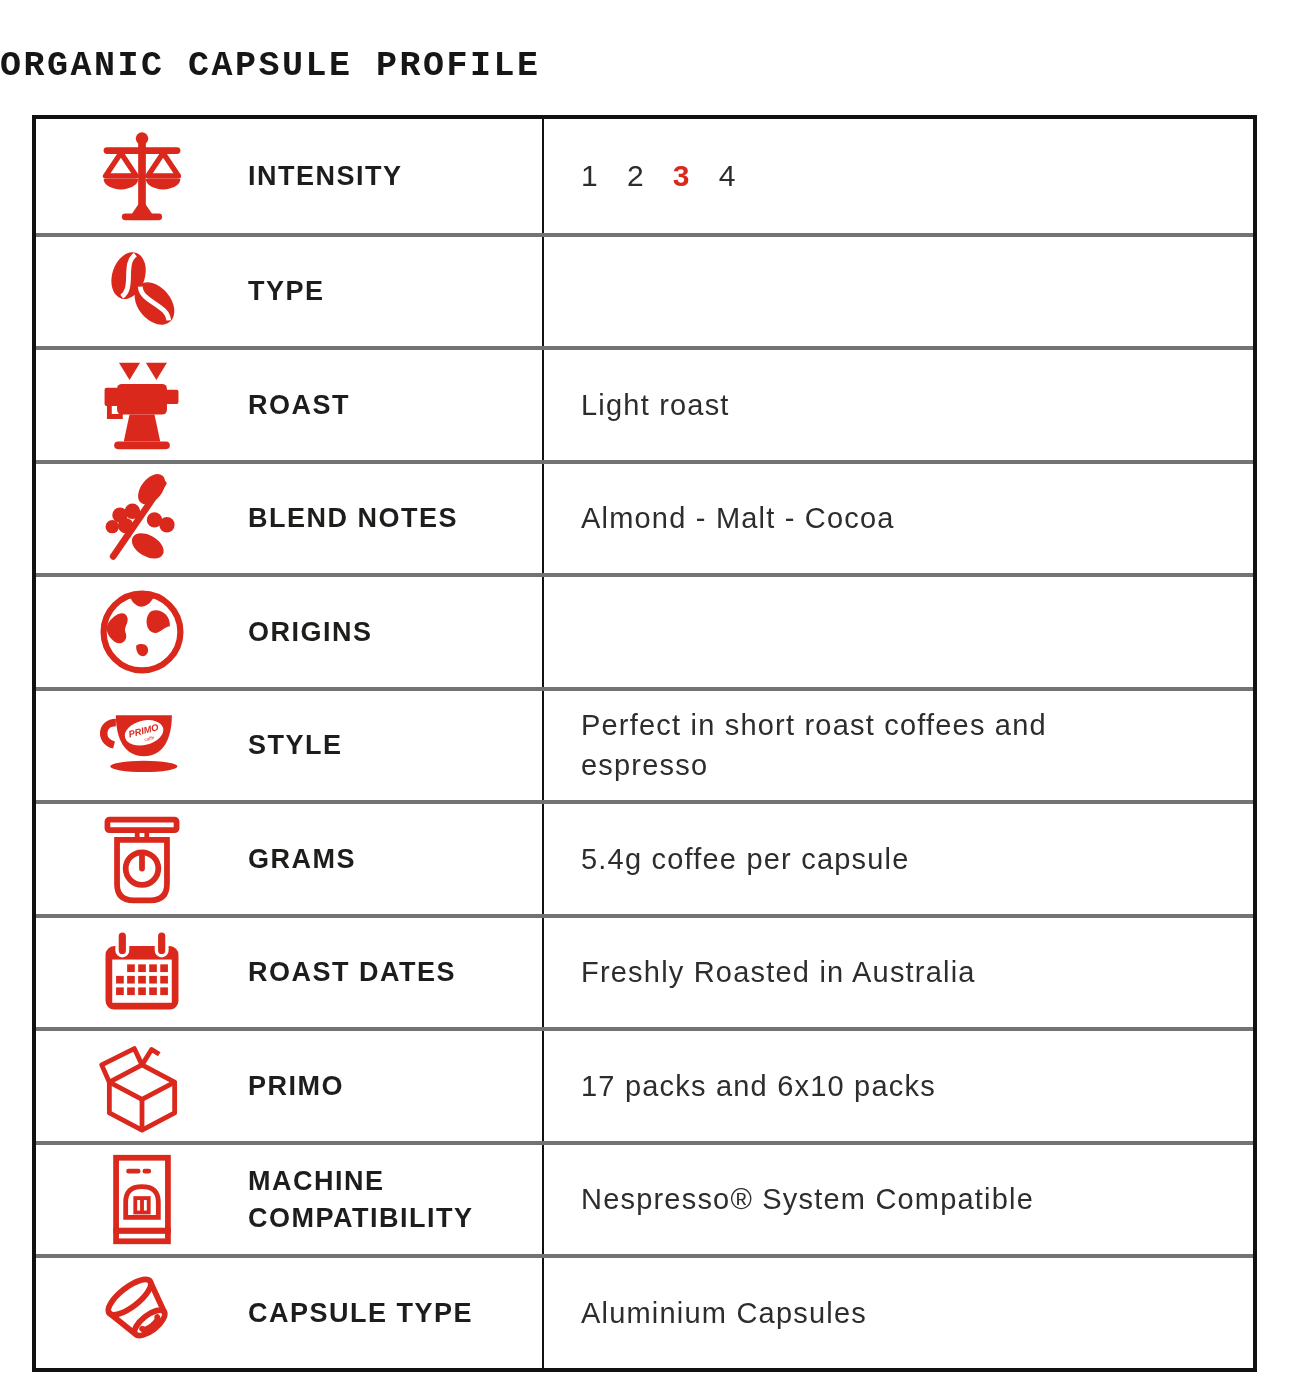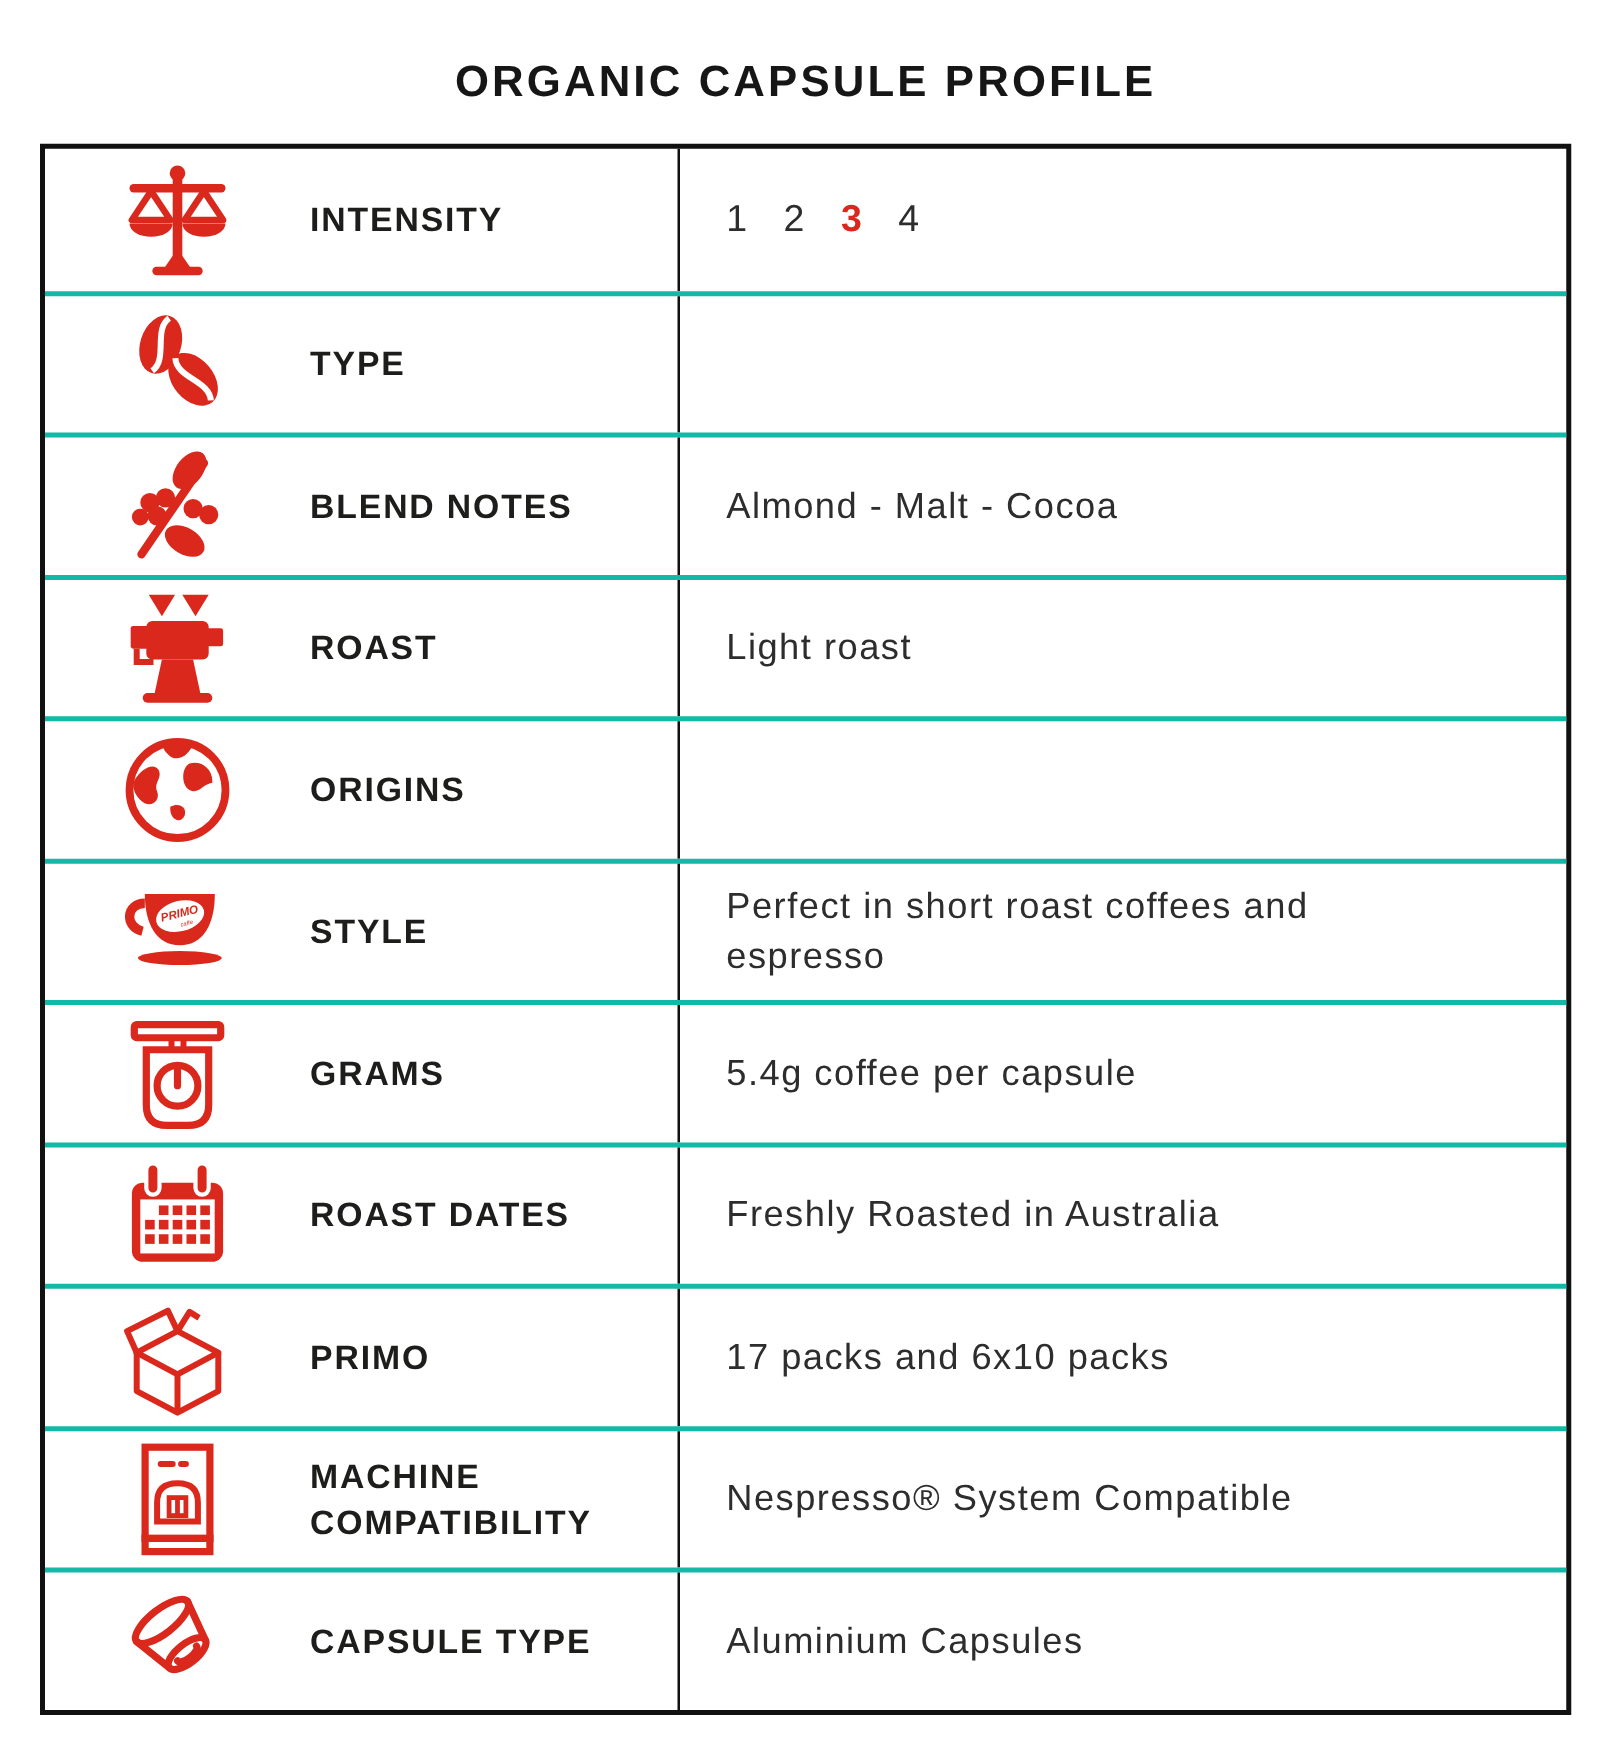--- a/index.html
+++ b/index.html
@@ -3,29 +3,29 @@
 <meta charset="utf-8">
 <style>
   html,body { margin:0; padding:0; }
   body {
     width:1289px; height:1400px; position:relative; overflow:hidden;
     background:#ffffff;
     font-family:"Liberation Sans", sans-serif;
   }
   .page-title {
     position:absolute; top:46px; left:0; width:100%;
-    text-align:center; font-size:35px; font-weight:700;
-    letter-spacing:2.5px; color:#161616;
+    text-align:left; font-size:35px; font-weight:700;
+    letter-spacing:2.5px; color:#161616;font-family:Liberation Mono, monospace;
   }
   .profile-table {
     position:absolute; left:32px; top:115px; width:1225px; height:1257px;
     box-sizing:border-box; border:4px solid #111;
     display:grid; grid-template-rows:repeat(11, 1fr); background:#fff;
   }
-  .row { display:grid; grid-template-columns:508px 1fr; border-top:4px solid #14b8a6; min-height:0; }
+  .row { display:grid; grid-template-columns:508px 1fr; border-top:4px solid #737373; min-height:0; }
   .row:first-child { border-top:none; }
   .label-cell {
     display:flex; align-items:center; border-right:2.5px solid #111; min-height:0;
   }
   .icon-box { width:212px; flex:0 0 auto; display:flex; justify-content:center; align-items:center; }
   .icon-box svg { width:96px; height:96px; display:block; }
   .icon-box svg.wide { width:112px; height:94px; }
   .row-label {
     font-size:27px; font-weight:700; letter-spacing:1.5px; color:#1d1d1b;
     white-space:pre-line; line-height:1.35;
@@ -85,20 +85,41 @@
             <path d="M36 11 C26 24 46 44 36 57" stroke="#fff" stroke-width="5" fill="none"></path>
           </g>
           <g transform="rotate(-40 63 63)">
             <ellipse class="red-fill" cx="63" cy="63" rx="17" ry="25"></ellipse>
             <path d="M63 40 C53 53 73 73 63 86" stroke="#fff" stroke-width="5" fill="none"></path>
           </g>
         </svg>
       </span>
       <span class="row-label">TYPE</span>
     </div>
+  </div>
+
+  <div class="row">
+    <div class="label-cell">
+      <span class="icon-box">
+        <svg viewBox="0 0 100 100">
+          <g class="red-fill">
+            <path d="M26 6 H48 L37 24 Z"></path>
+            <path d="M54 6 H76 L65 24 Z"></path>
+            <rect x="24" y="28" width="52" height="32" rx="5"></rect>
+            <rect x="74" y="34" width="14" height="15" rx="2"></rect>
+            <rect x="11" y="32" width="15" height="19" rx="2"></rect>
+            <path d="M37 60 H63 L69 88 H31 Z"></path>
+            <rect x="21" y="88" width="58" height="8" rx="4"></rect>
+          </g>
+          <path class="red-line" d="M16 51 V62 H30" stroke-width="5"></path>
+        </svg>
+      </span>
+      <span class="row-label">ROAST</span>
+    </div>
+    <div class="value-cell">Light roast</div>
   </div>
 
   <div class="row">
     <div class="label-cell">
       <span class="icon-box">
         <svg viewBox="0 0 100 100">
           <path class="red-line" d="M72 14 L20 90" stroke-width="7" stroke-linecap="round"></path>
           <g class="red-fill">
             <ellipse cx="60" cy="20" rx="11" ry="18" transform="rotate(38 60 20)"></ellipse>
             <ellipse cx="56" cy="79" rx="11" ry="18" transform="rotate(120 56 79)"></ellipse>
@@ -107,41 +128,20 @@
             <circle cx="33" cy="58" r="8"></circle>
             <circle cx="19" cy="59" r="7"></circle>
             <circle cx="63" cy="52" r="8"></circle>
             <circle cx="76" cy="57" r="8"></circle>
           </g>
         </svg>
       </span>
       <span class="row-label">BLEND NOTES</span>
     </div>
     <div class="value-cell">Almond - Malt - Cocoa</div>
-  </div>
-
-  <div class="row">
-    <div class="label-cell">
-      <span class="icon-box">
-        <svg viewBox="0 0 100 100">
-          <g class="red-fill">
-            <path d="M26 6 H48 L37 24 Z"></path>
-            <path d="M54 6 H76 L65 24 Z"></path>
-            <rect x="24" y="28" width="52" height="32" rx="5"></rect>
-            <rect x="74" y="34" width="14" height="15" rx="2"></rect>
-            <rect x="11" y="32" width="15" height="19" rx="2"></rect>
-            <path d="M37 60 H63 L69 88 H31 Z"></path>
-            <rect x="21" y="88" width="58" height="8" rx="4"></rect>
-          </g>
-          <path class="red-line" d="M16 51 V62 H30" stroke-width="5"></path>
-        </svg>
-      </span>
-      <span class="row-label">ROAST</span>
-    </div>
-    <div class="value-cell">Light roast</div>
   </div>
 
   <div class="row">
     <div class="label-cell">
       <span class="icon-box">
         <svg viewBox="0 0 100 100">
           <circle class="red-line" cx="50" cy="50" r="40" stroke-width="6.5"></circle>
           <g class="red-fill">
             <path d="M38 13 C46 10 56 10 62 14 C58 22 50 26 44 22 C40 19 38 16 38 13 Z"></path>
             <path d="M14 42 C20 32 30 27 34 33 C38 40 30 44 33 51 C36 59 28 65 21 60 C14 54 12 48 14 42 Z"></path>

